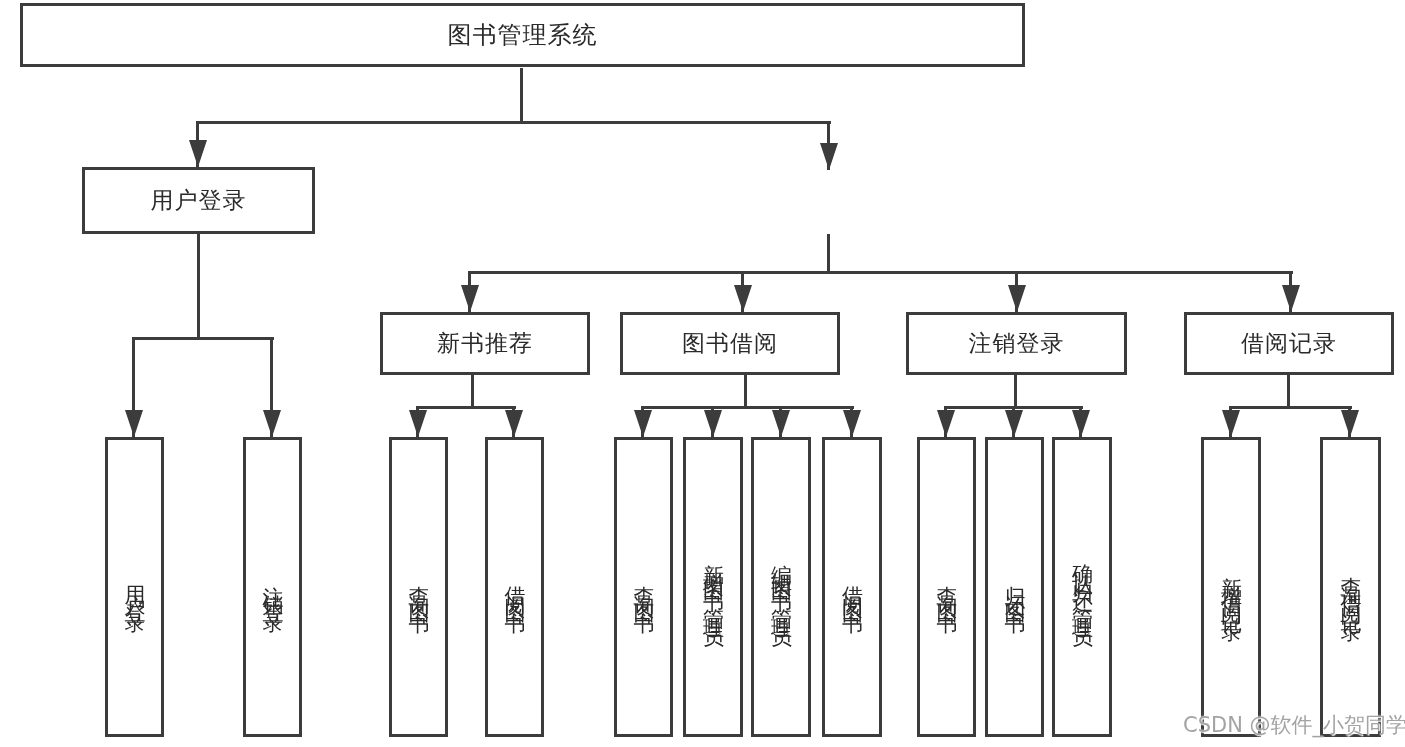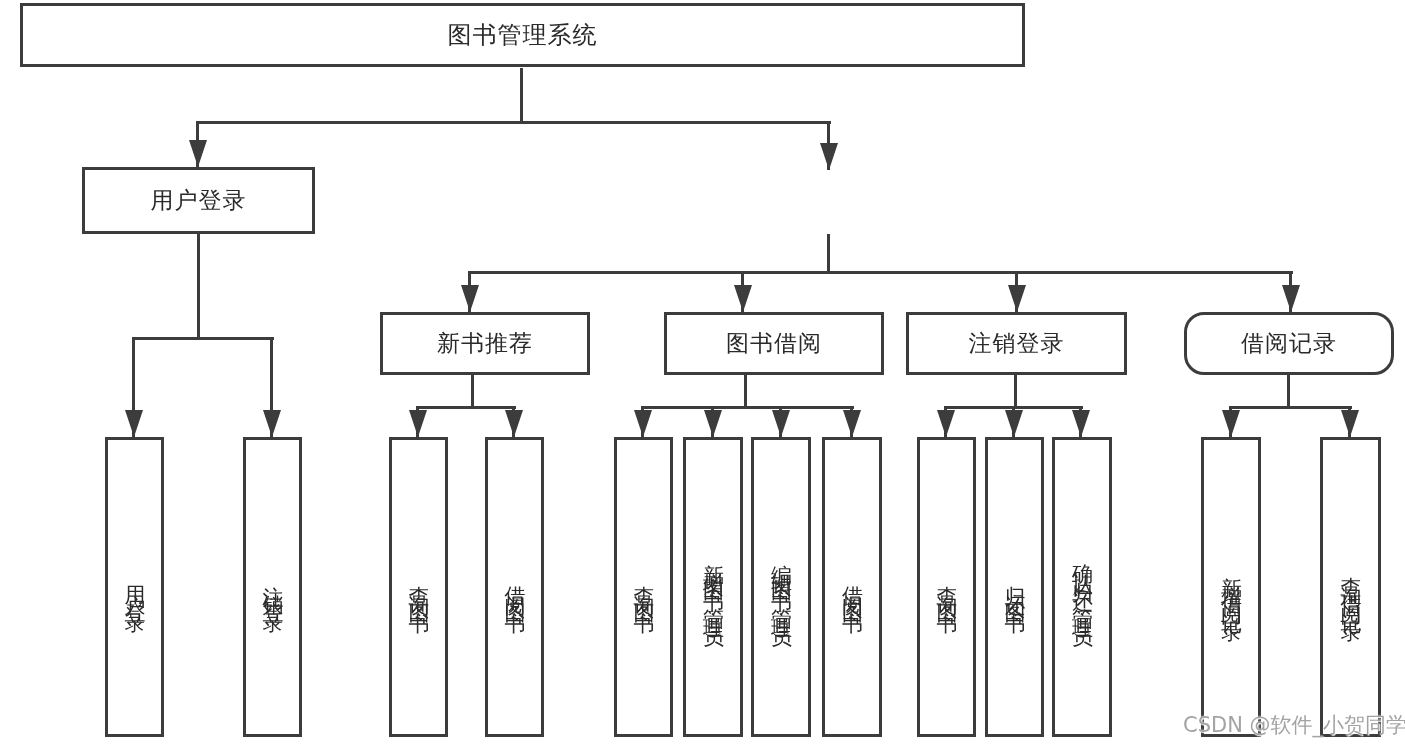--- a/index.html
+++ b/index.html
@@ -78,23 +78,23 @@
   <div class="arr" style="left:270px; top:337px; height:100px;"></div>
 
   <div class="vl" style="left:827px; top:234px; height:40px;"></div>
   <div class="hl" style="left:469px; top:271px; width:824px;"></div>
   <div class="arr" style="left:468px; top:271px; height:41px;"></div>
   <div class="arr" style="left:741px; top:271px; height:41px;"></div>
   <div class="arr" style="left:1015px; top:271px; height:41px;"></div>
   <div class="arr" style="left:1289px; top:271px; height:41px;"></div>
 
   <div class="box" style="left:363px; top:312px; width:210px; height:63px;margin-left:17px;">新书推荐</div>
-  <div class="box" style="left:664px; top:312px; width:220px; height:63px;">图书借阅</div>
+  <div class="box" style="left:620px; top:312px; width:220px; height:63px;">图书借阅</div>
   <div class="box" style="left:906px; top:312px; width:221px; height:63px;">注销登录</div>
-  <div class="box" style="left:1184px; top:312px; width:210px; height:63px;border-radius:20px;">借阅记录</div>
+  <div class="box" style="left:1184px; top:312px; width:210px; height:63px;">借阅记录</div>
 
   <div class="vl" style="left:471px; top:375px; height:33px;"></div>
   <div class="hl" style="left:417px; top:406px; width:99px;"></div>
   <div class="arr" style="left:416px; top:406px; height:31px;"></div>
   <div class="arr" style="left:512px; top:406px; height:31px;"></div>
 
   <div class="vl" style="left:744px; top:375px; height:33px;"></div>
   <div class="hl" style="left:642px; top:406px; width:212px;"></div>
   <div class="arr" style="left:641px; top:406px; height:31px;"></div>
   <div class="arr" style="left:711px; top:406px; height:31px;"></div>

